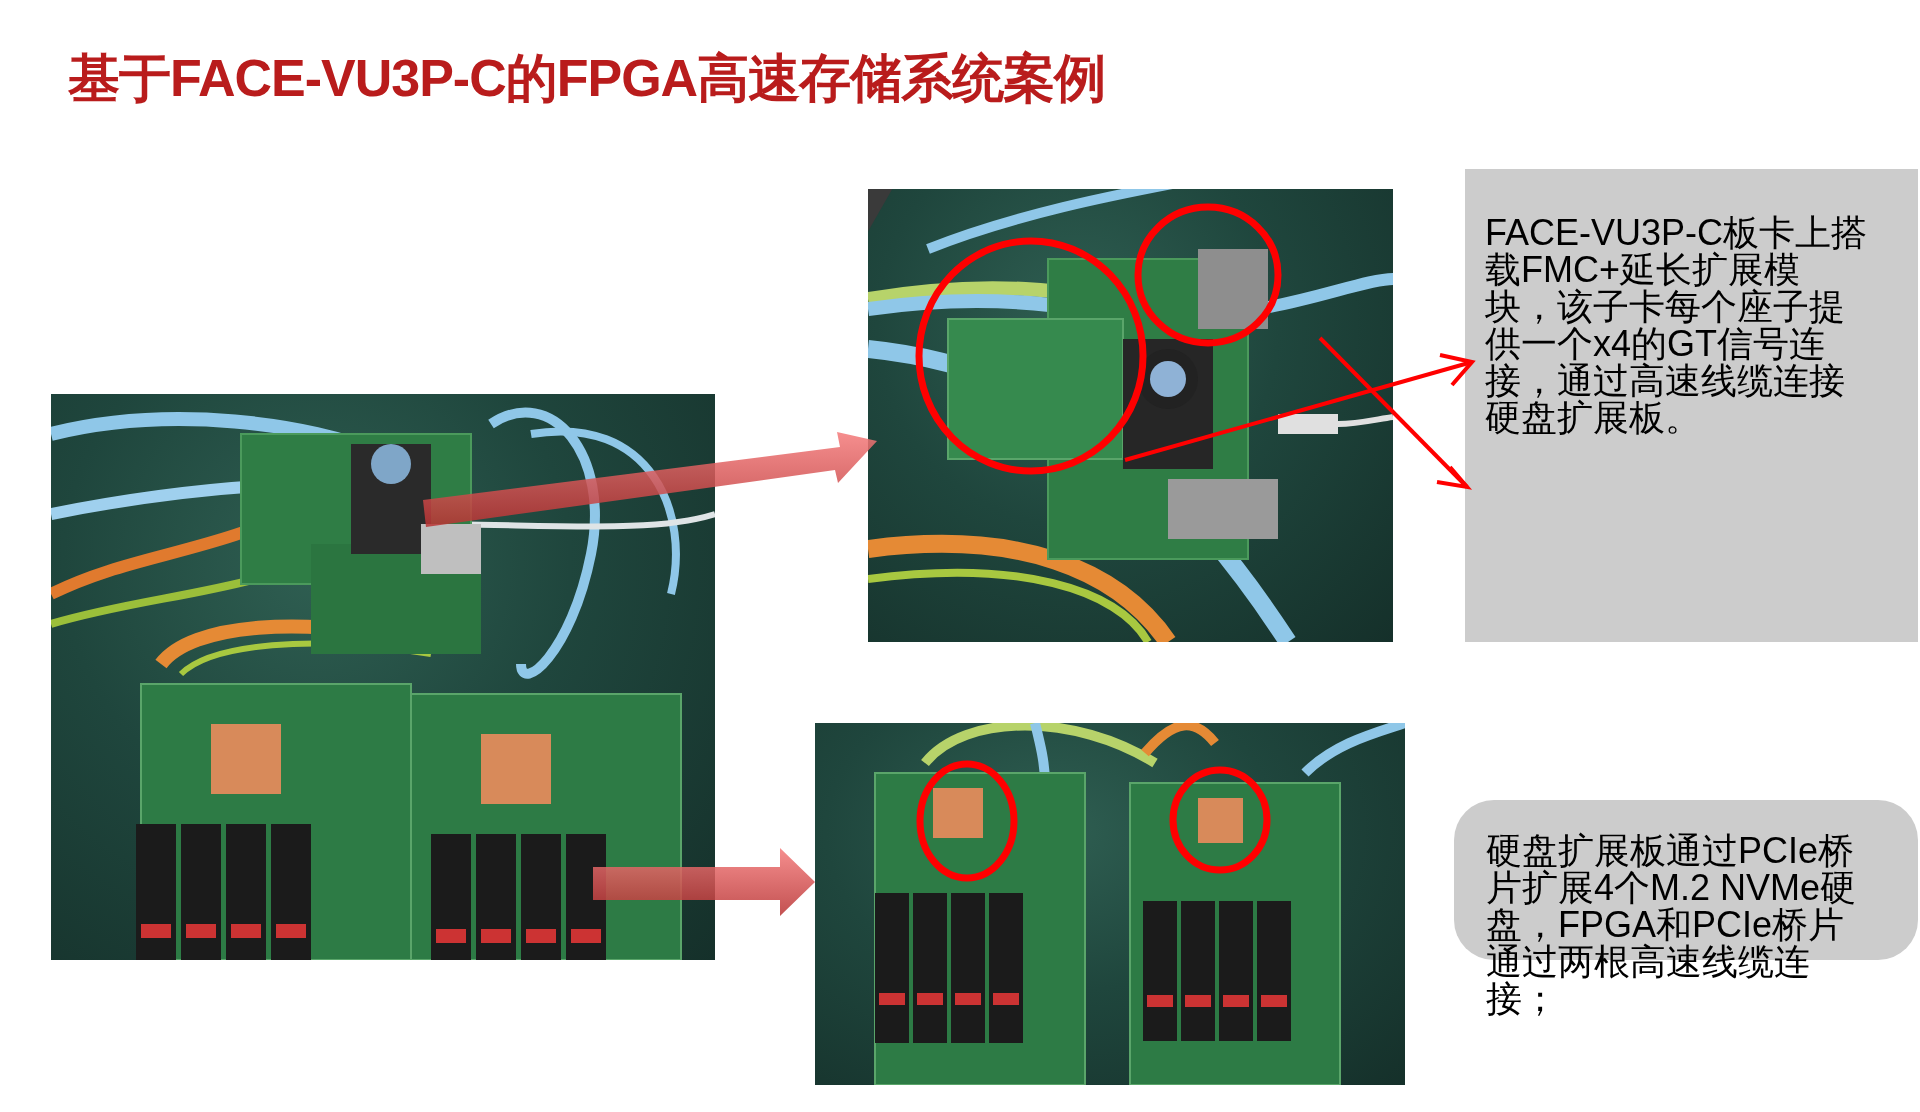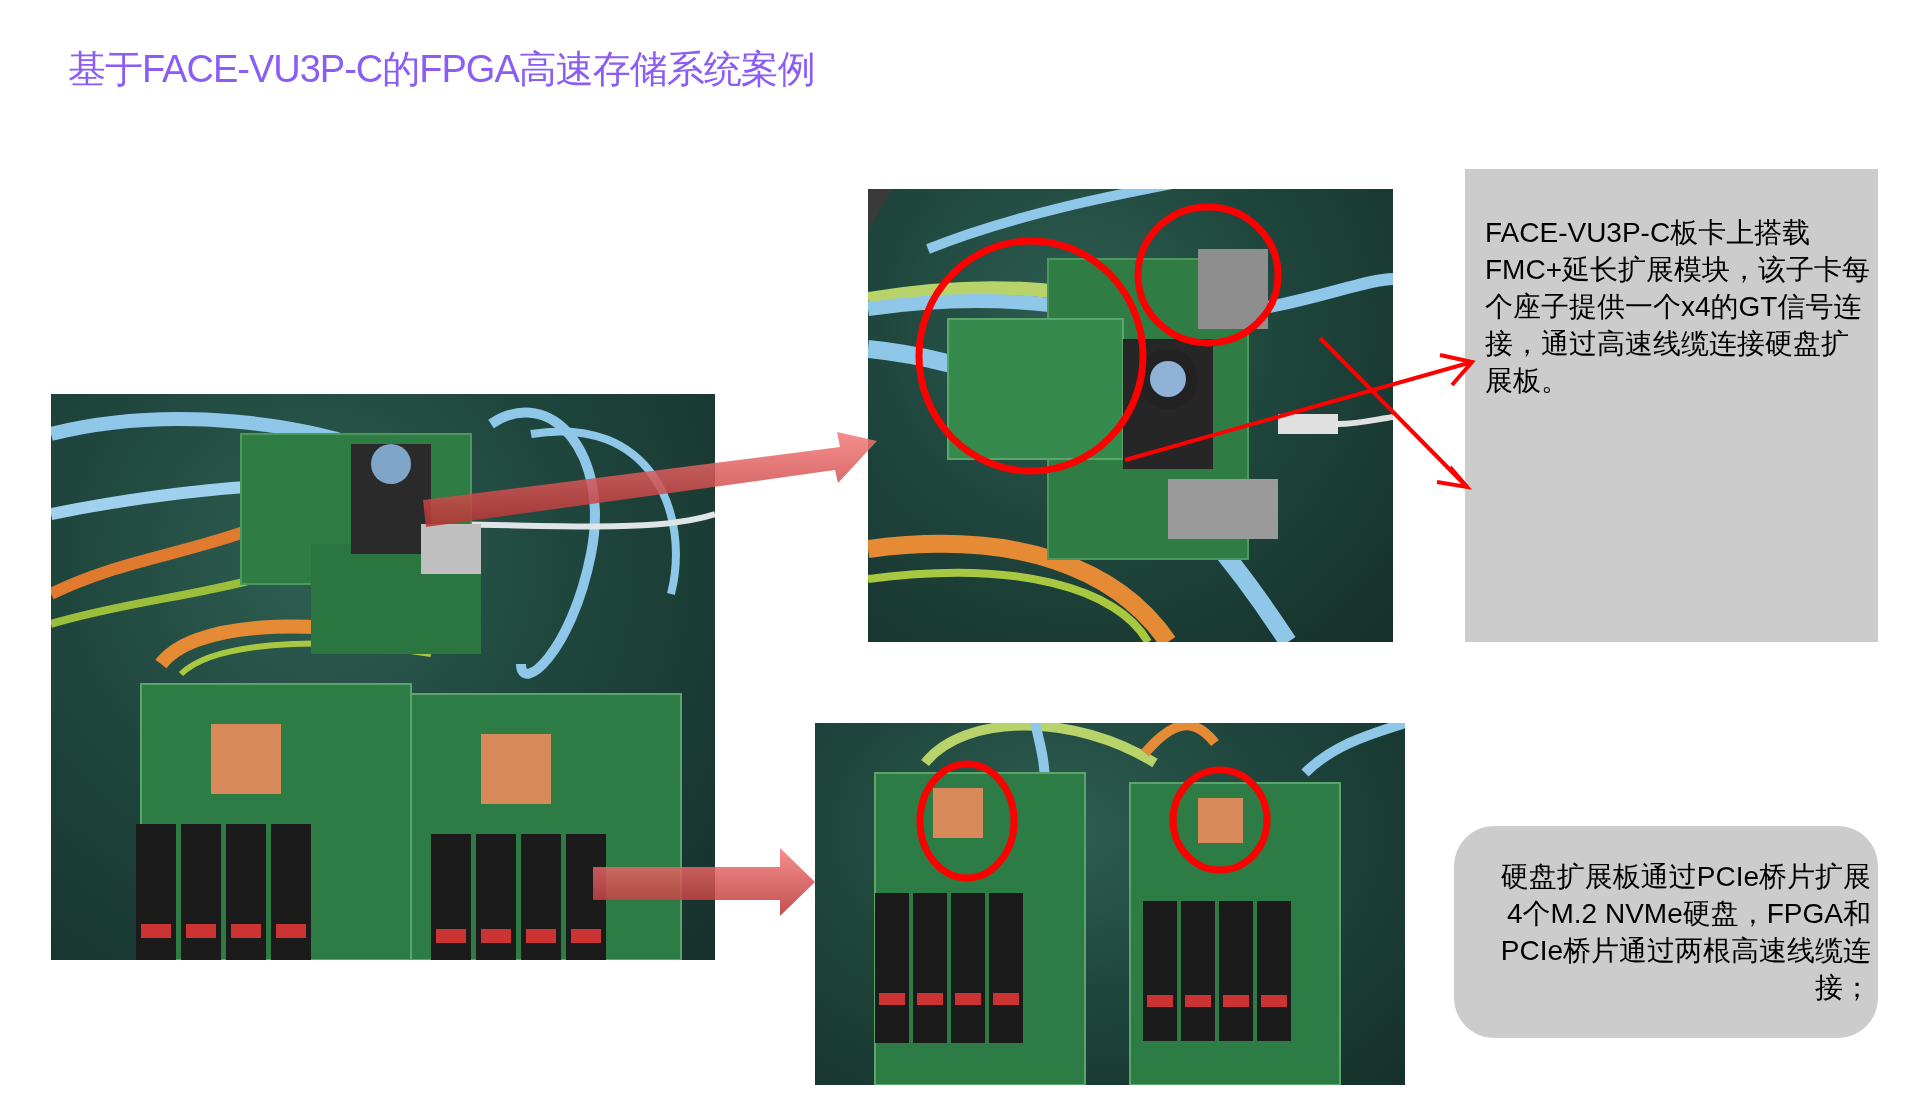--- a/index.html
+++ b/index.html
@@ -3,43 +3,44 @@
 <meta charset="utf-8">
 <style>
   html, body { margin:0; padding:0; }
   body {
     width:1920px; height:1112px; position:relative; overflow:hidden;
     background:#ffffff;
     font-family:"Liberation Sans","DejaVu Sans",sans-serif;
   }
   .title {
     position:absolute; left:68px; top:44px;
-    font-size:38px; font-weight:normal; color:#8b5cf6;
+    font-size:52px; font-weight:bold; color:#b91c1c;
     letter-spacing:-1px; white-space:nowrap;
     font-family:"Liberation Sans","DejaVu Sans",sans-serif;
   }
   .photo {
     position:absolute; overflow:hidden;
     background: radial-gradient(ellipse at 40% 30%, #2f5f52 0%, #1f463d 45%, #15302a 100%);
   }
   .photo svg { position:absolute; left:0; top:0; width:100%; height:100%; }
   #photo-left   { left:51px;  top:394px; width:664px; height:566px; }
   #photo-top    { left:868px; top:189px; width:525px; height:453px; }
   #photo-bottom { left:815px; top:723px; width:590px; height:362px; }
 
   .note {
     position:absolute; background:#cccccc; color:#000;
-    font-size:28px; line-height:37px;
+    font-size:36px; line-height:37px;
     font-family:"Liberation Sans","DejaVu Sans",sans-serif;
+    padding-left:40px;
   }
   #note-top { left:1465px; top:169px; width:413px; height:473px; }
   #note-top .p1 { position:absolute; left:20px; top:45px; width:385px; }
   #note-top .p2 { position:absolute; left:20px; top:345px; width:385px; }
   #note-bottom {
-    left:1454px; top:826px; width:424px; height:212px; border-radius:40px;text-align:right;
+    left:1454px; top:800px; width:424px; height:160px; border-radius:40px;
   }
   #note-bottom .p1 { position:absolute; left:32px; top:32px; width:385px; }
 
   .overlay { position:absolute; left:0; top:0; width:1920px; height:1112px; pointer-events:none; }
 </style>
 </head>
 <body>
 
 <div class="title">基于FACE-VU3P-C的FPGA高速存储系统案例</div>
 

